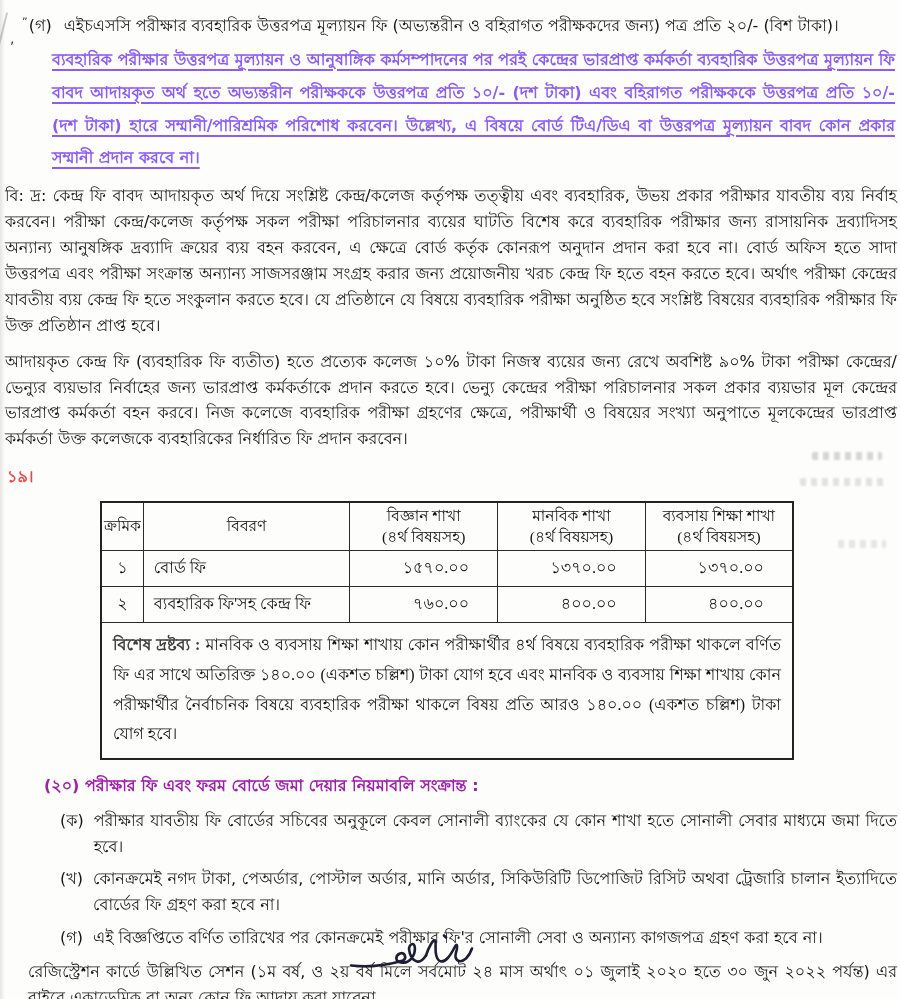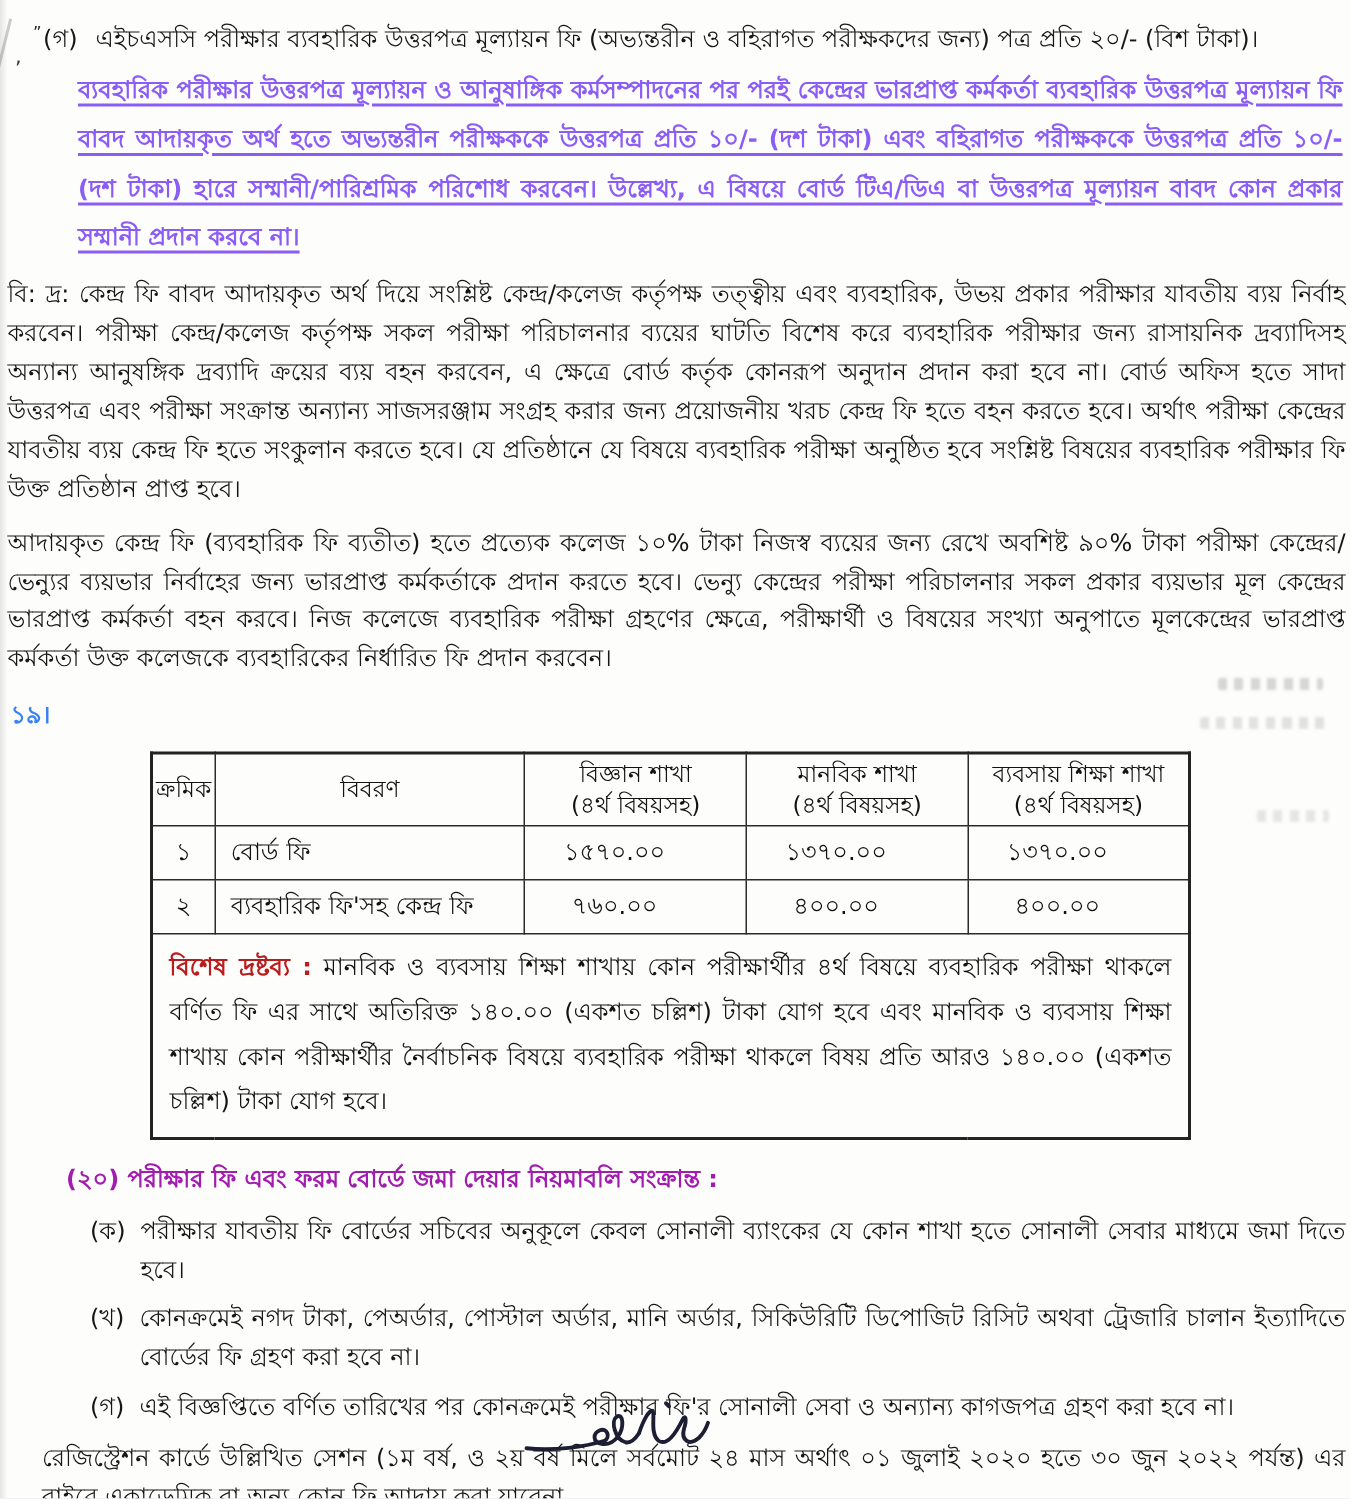--- a/index.html
+++ b/index.html
@@ -64,67 +64,68 @@
     text-align: justify;
   }
   .para.center-fee { margin-top: 10px; }
 
   
   .item19-row {
     display: flex;
     gap: 29px;
     margin: 10px 4px 0 7px;
     font-weight: bold;
-    color: #3b82f6;
+    color: #ef4444;
     line-height: 1.9;
   }
   .item19-heading {
     text-decoration: underline;
     text-underline-offset: 4px;
     text-decoration-thickness: 1.5px;
   }
 
   
   .fee-table {
     border-collapse: collapse;
     margin: 8px 0 0 100px;
     width: 694px;
     color: #121212;
+    font-family: Liberation Serif, serif;
   }
   .fee-table th, .fee-table td {
     border: 1px solid #2b2b2b;
     vertical-align: middle;
   }
   .fee-table { border: 2px solid #232323; }
   .fee-table thead th {
     font-weight: normal;
     text-align: center;
     height: 46px;
     line-height: 1.35;
     padding: 3px 2px;
     font-size: 15.5px;
   }
   .th-sub { display: block; }
   .th-sub:empty { display: none; }
   .c-sl  { width: 36px;  text-align: center; }
   .c-desc{ width: 210px; text-align: left; padding-left: 10px; }
-  .c-num { width: 149px; text-align: center; padding-right: 28px; }
+  .c-num { width: 149px; text-align: right; padding-right: 28px; }
   .fee-table tbody td { height: 36px; font-size: 16px; }
   .total-label {
     text-align: right;
     padding-right: 10px;
     height: 32px;
   }
   .note-cell {
     padding: 7px 11px 9px 11px;
     text-align: justify;
     line-height: 1.85;
     height: auto;
   }
-  .note-label { font-weight: bold; color: #b91c1c; }
+  .note-label { font-weight: bold; color: #404040; }
 
   
   .item20-heading {
     margin: 12px 4px 0 44px;
     font-weight: bold;
     color: #a21caf;
     line-height: 1.8;
   }
   .sub-item {
     display: flex;

